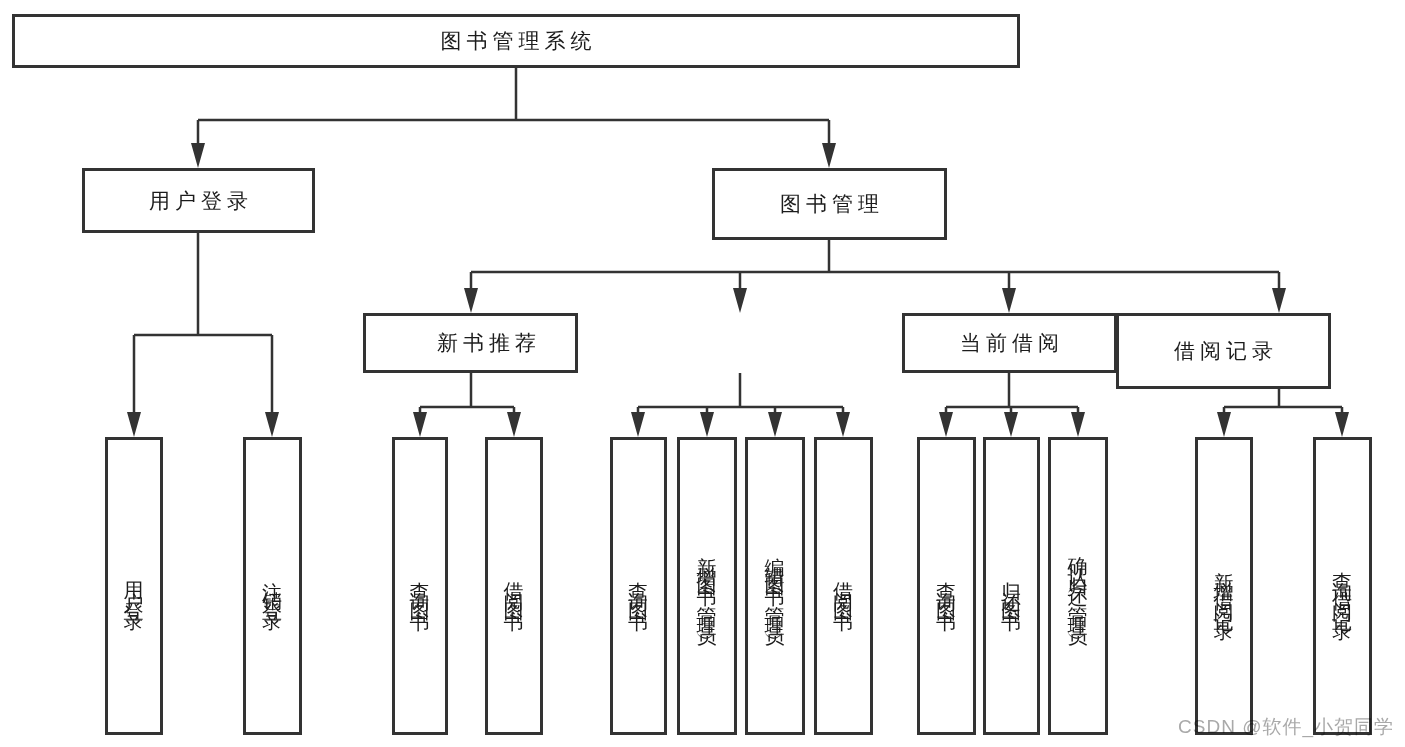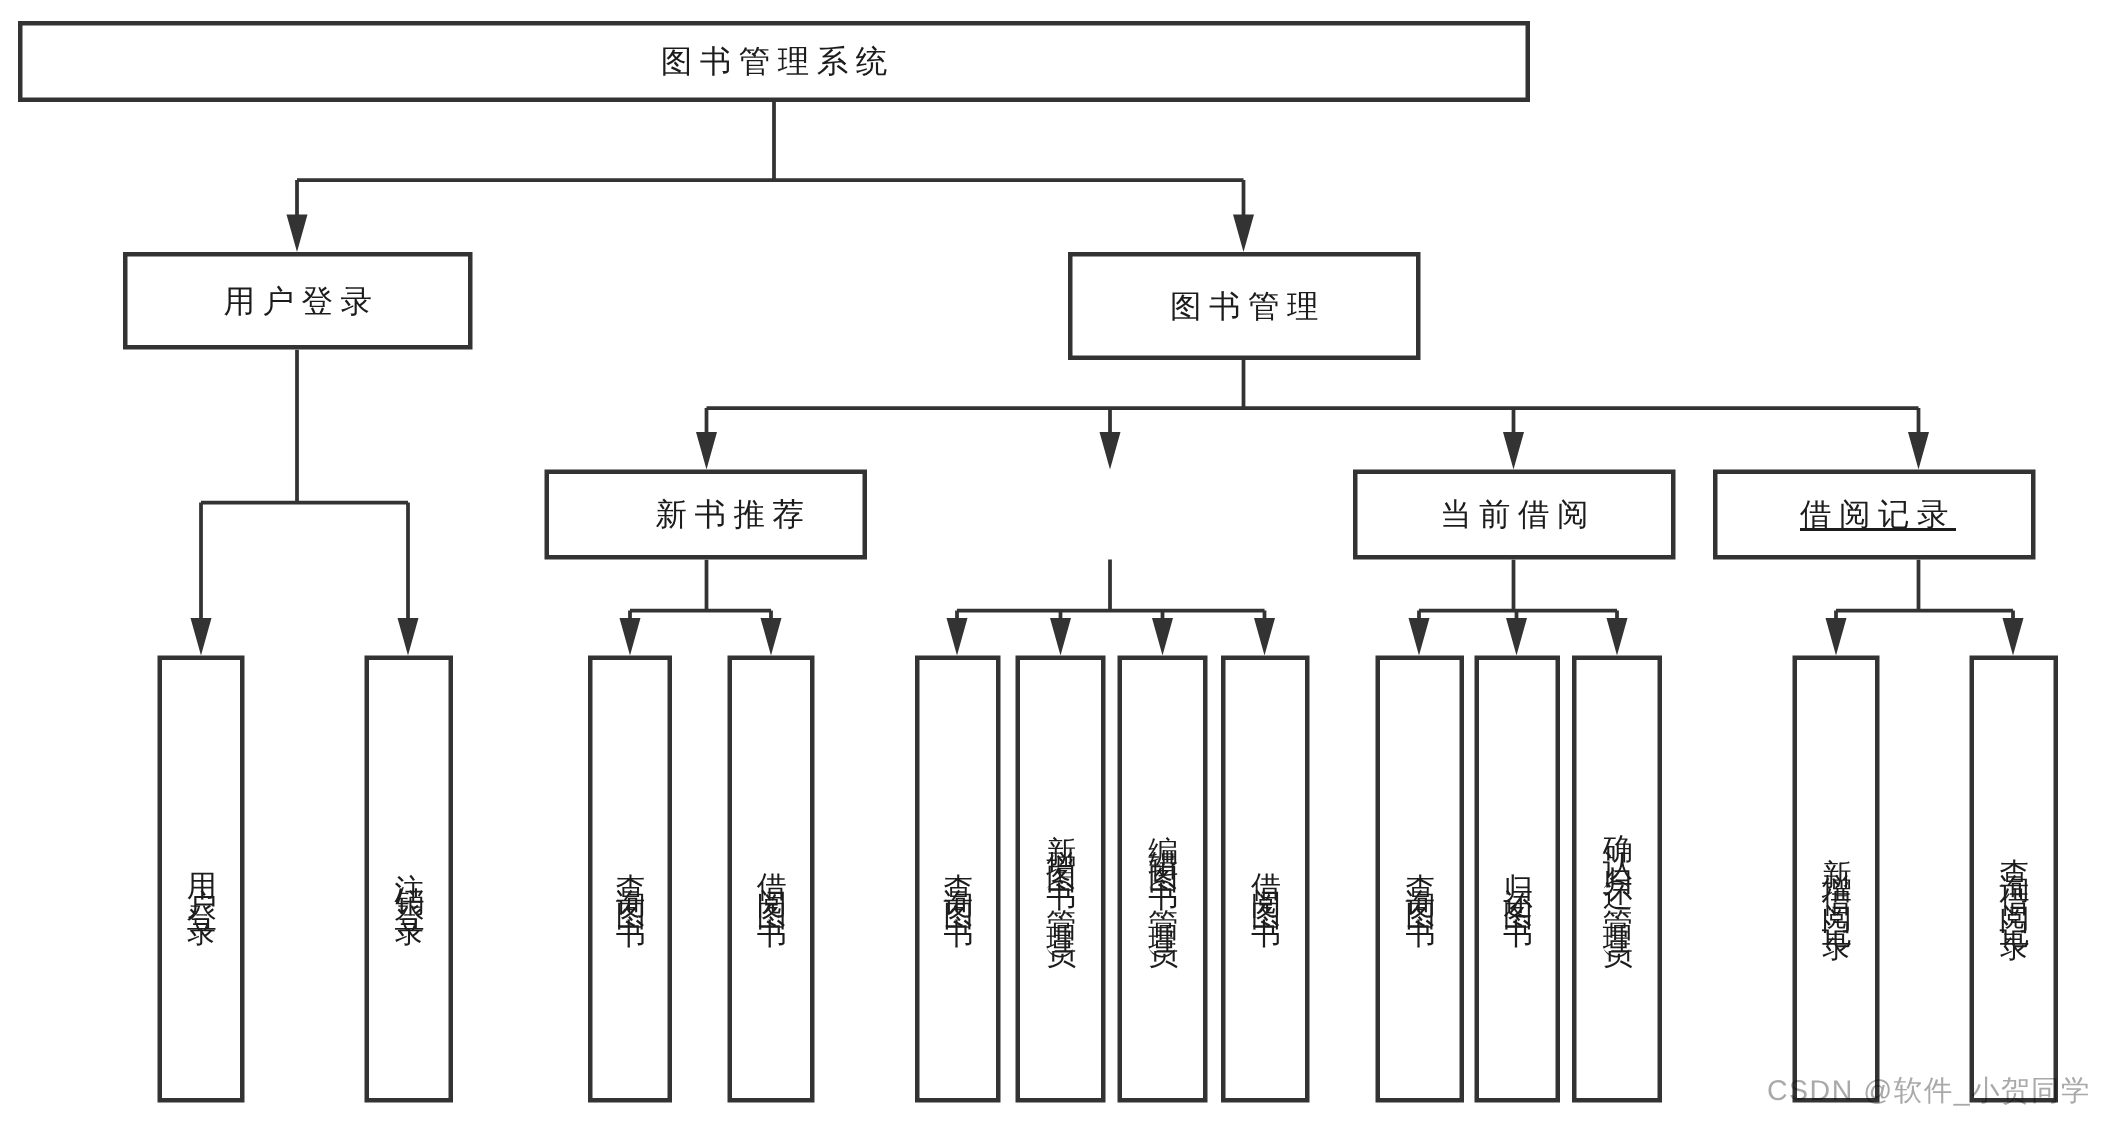--- a/index.html
+++ b/index.html
@@ -129,21 +129,21 @@
       M1335 412 L1349 412 L1342 437 Z"></path>
   </svg>
 
   <div class="box h-box" style="left:12px; top:14px; width:1008px; height:54px;">图书管理系统</div>
 
   <div class="box h-box" style="left:82px; top:168px; width:233px; height:65px;">用户登录</div>
   <div class="box h-box" style="left:712px; top:168px; width:235px; height:72px;">图书管理</div>
 
   <div class="box h-box" style="left:363px; top:313px; width:215px; height:60px;padding-left:32px;">新书推荐</div>
   <div class="box h-box" style="left:902px; top:313px; width:215px; height:60px;">当前借阅</div>
-  <div class="box h-box" style="left:1142px; top:313px; width:215px; height:60px;text-decoration:underline;">借阅记录</div>
+  <div class="box h-box" style="left:1116px; top:313px; width:215px; height:76px;">借阅记录</div>
 
   <div class="box v-box" style="left:105px; top:437px; width:58px; height:298px;">
     <span>用户登录</span>
   </div>
   <div class="box v-box" style="left:243px; top:437px; width:59px; height:298px;">
     <span>注销登录</span>
   </div>
   <div class="box v-box" style="left:392px; top:437px; width:56px; height:298px;">
     <span>查询图书</span>
   </div>

